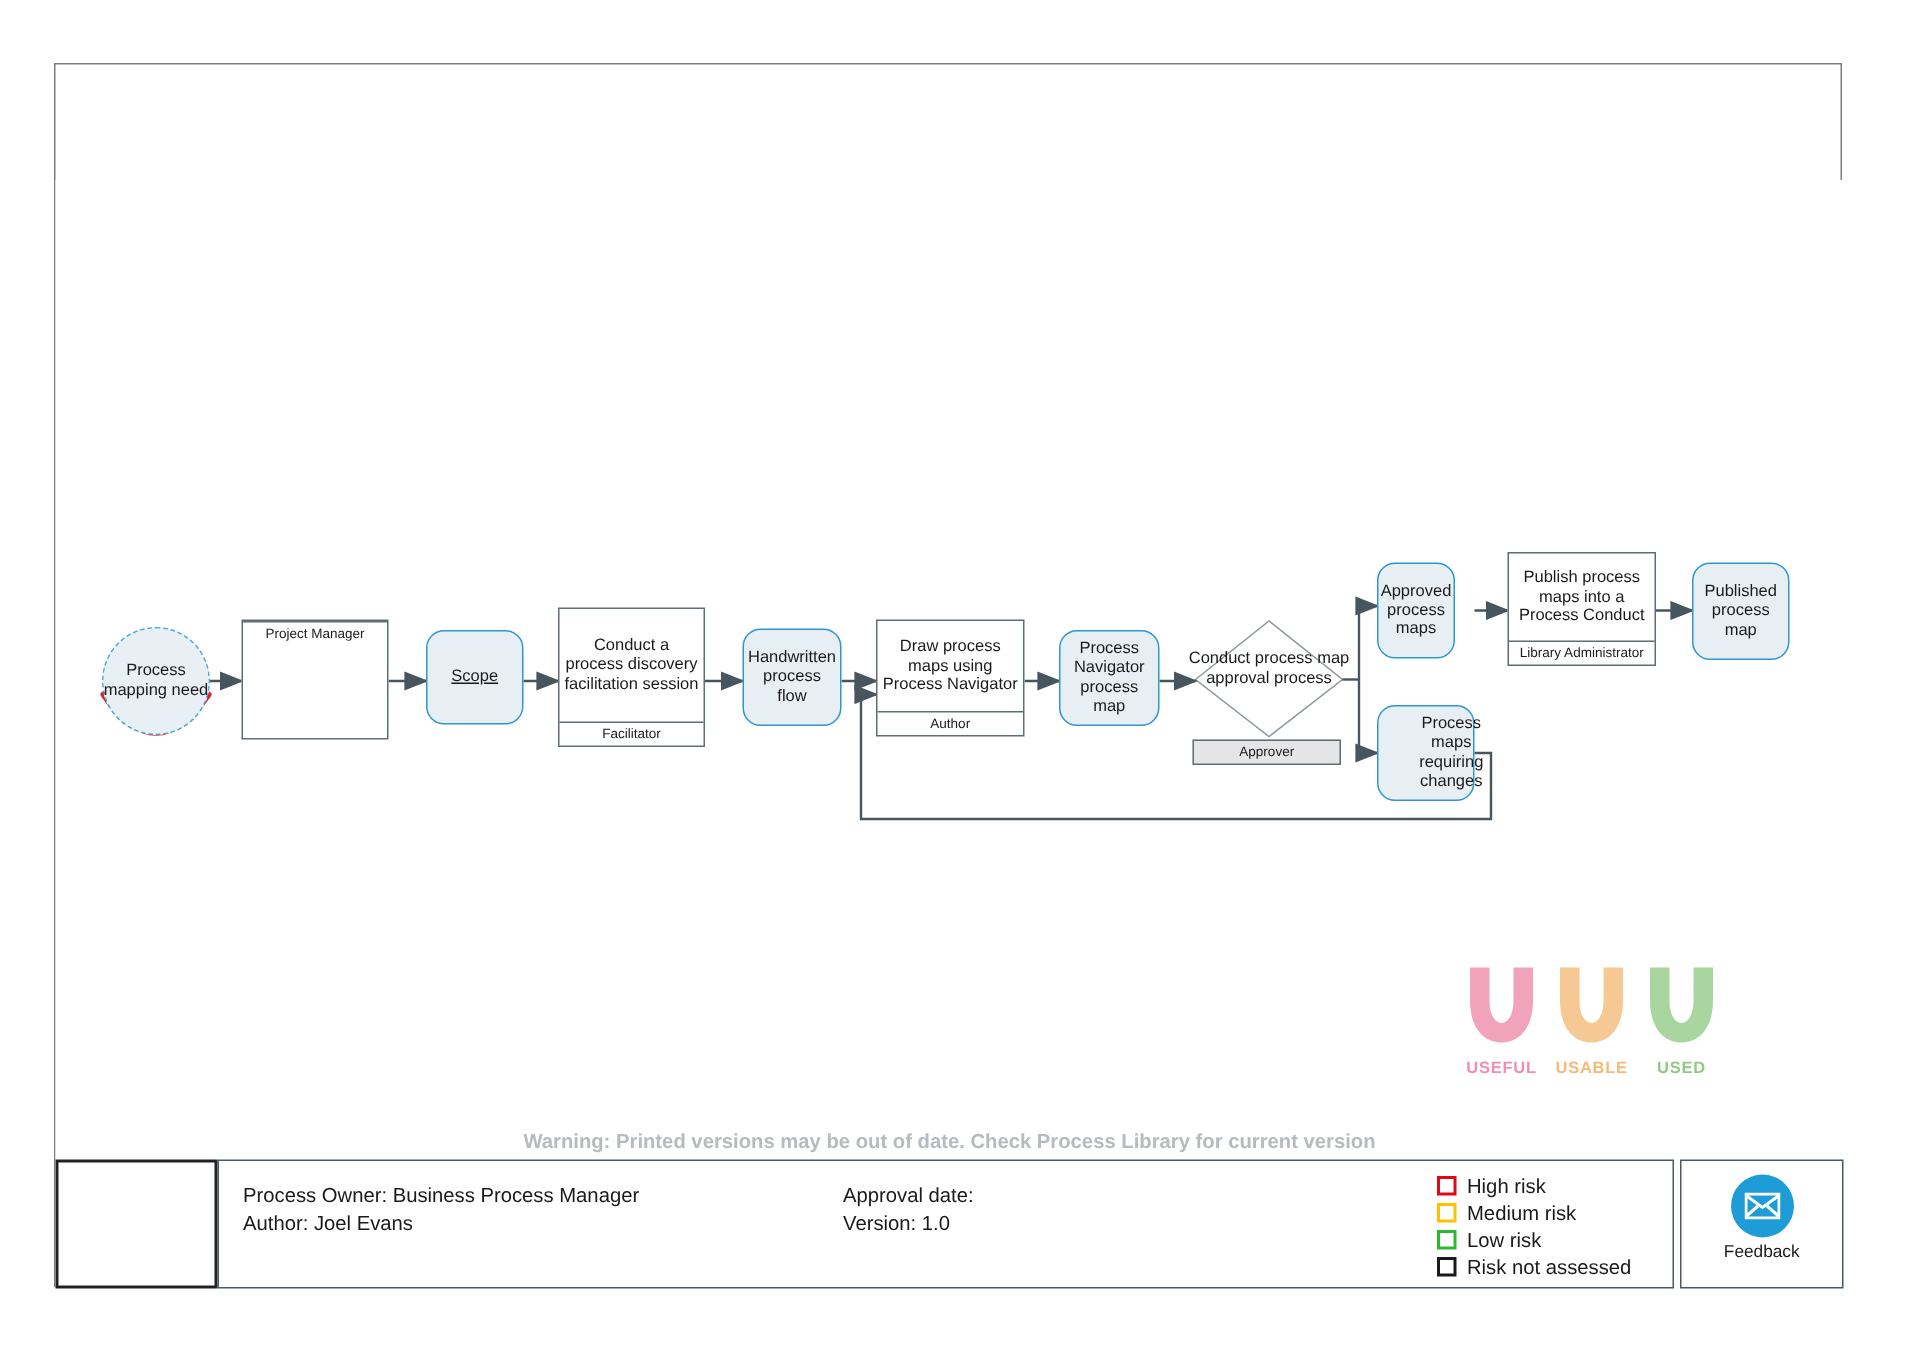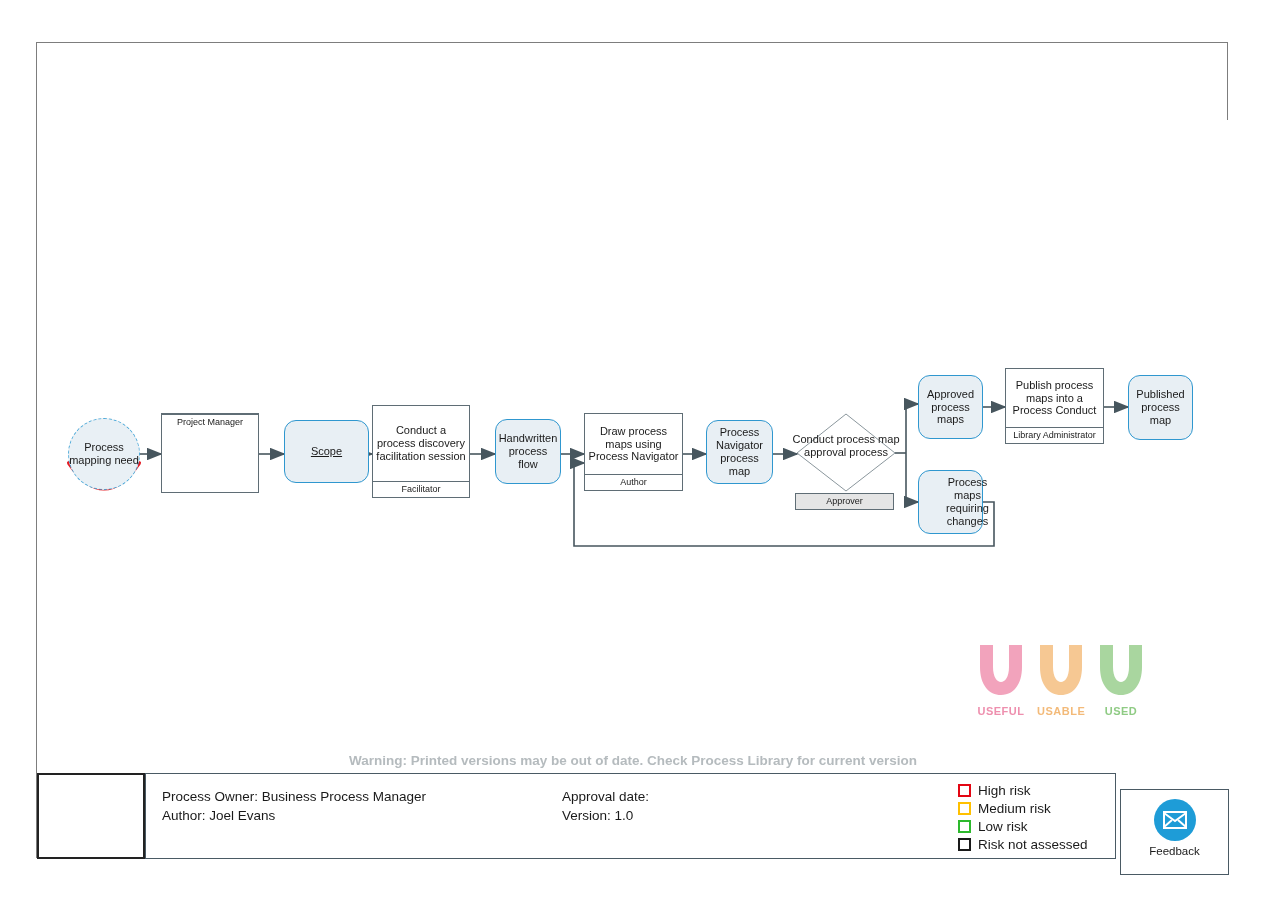--- a/index.html
+++ b/index.html
@@ -30,45 +30,45 @@
                  display:flex; align-items:center; justify-content:center; text-align:center; padding:2px; }
   .start-circle { width:72px; height:72px; border-radius:50%; border:1.5px dashed #4aa8d8; background:#e9f0f5;
                   display:flex; align-items:center; justify-content:center; text-align:center; }
   .diamond-label { text-align:center; }
   .approver-box { border:1px solid #5f6d75; background:#e5e5e5; font-size:9px;
                   display:flex; align-items:center; justify-content:center; }
 
   
   .n-circle     { left:31px;  top:298px; }
   .n-confirm    { left:124px; top:293px; width:98px;  height:80px; }
-  .n-scope      { left:247px; top:300px; width:85px;  height:63px;text-decoration:underline; }
+  .n-scope      { left:247px; top:300px; width:65px;  height:63px;text-decoration:underline; }
   .n-conduct    { left:335px; top:285px; width:98px;  height:93px; }
   .n-handwritten{ left:458px; top:299px; width:66px;  height:65px; }
   .n-draw       { left:547px; top:293px; width:99px;  height:78px; }
   .n-procnav    { left:669px; top:300px; width:67px;  height:64px; }
   .n-diamondlbl { left:754px; top:313px; width:110px; }
   .n-approver   { left:758px; top:373px; width:99px;  height:17px; }
-  .n-approved   { left:881px; top:255px; width:65px;  height:64px; }
+  .n-approved   { left:881px; top:255px; width:52px;  height:64px; }
   .n-publish    { left:968px; top:248px; width:99px;  height:76px; }
   .n-published  { left:1091px;top:255px; width:65px;  height:65px; }
   .n-requiring  { left:881px; top:350px; width:65px;  height:64px;padding-left:36px; }
 
   
   .badges { position:absolute; right:84px; top:524px; display:flex; gap:12px; }
   .badge { width:48px; text-align:center; }
   .badge-label { font-size:11px; font-weight:bold; letter-spacing:0.5px; margin-top:5px; }
 
   .warning { position:absolute; left:0; right:0; bottom:5px; text-align:center;
              color:#b5bbbe; font-weight:bold; font-size:13.5px; }
 
   
   .footer { position:absolute; left:0; top:730px; width:1192px; height:86px; background:#fff; }
   .owner-box { position:absolute; left:0; top:0; width:108px; height:86px; border:2px solid #222; background:#fff; }
   .info-cell { position:absolute; left:108px; top:0; width:971px; height:86px; border:1px solid #4a5a64; }
-  .feedback-cell { position:absolute; left:1083px; top:0; width:109px; height:86px; border:1px solid #4a5a64; text-align:center;margin-top:16px; }
+  .feedback-cell { position:absolute; left:1083px; top:0; width:109px; height:86px; border:1px solid #4a5a64; text-align:center; }
   .fcol { position:absolute; top:13px; font-size:13.5px; line-height:19px; }
   .fcol1 { left:16px; }
   .fcol2 { left:416px; }
   .legend { position:absolute; left:812px; top:8px; }
   .legend-row { display:flex; align-items:center; gap:7px; font-size:13.5px; height:17px; margin-bottom:1px; }
   .swatch { width:13px; height:13px; border:2px solid #000; background:#fff; flex:0 0 auto; }
   .fb-circle { width:42px; height:42px; border-radius:50%; background:#1e9cd7; margin:9px auto 0;
                display:flex; align-items:center; justify-content:center; cursor:pointer; }
   .fb-label { font-size:11.5px; margin-top:4px; }
 </style>

